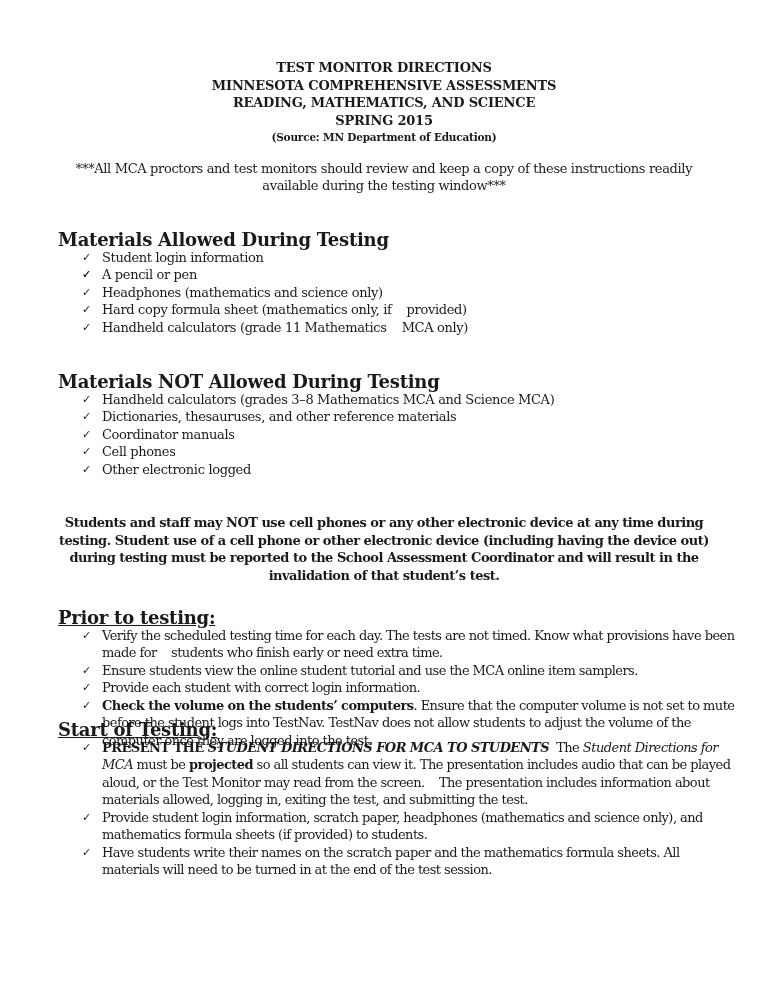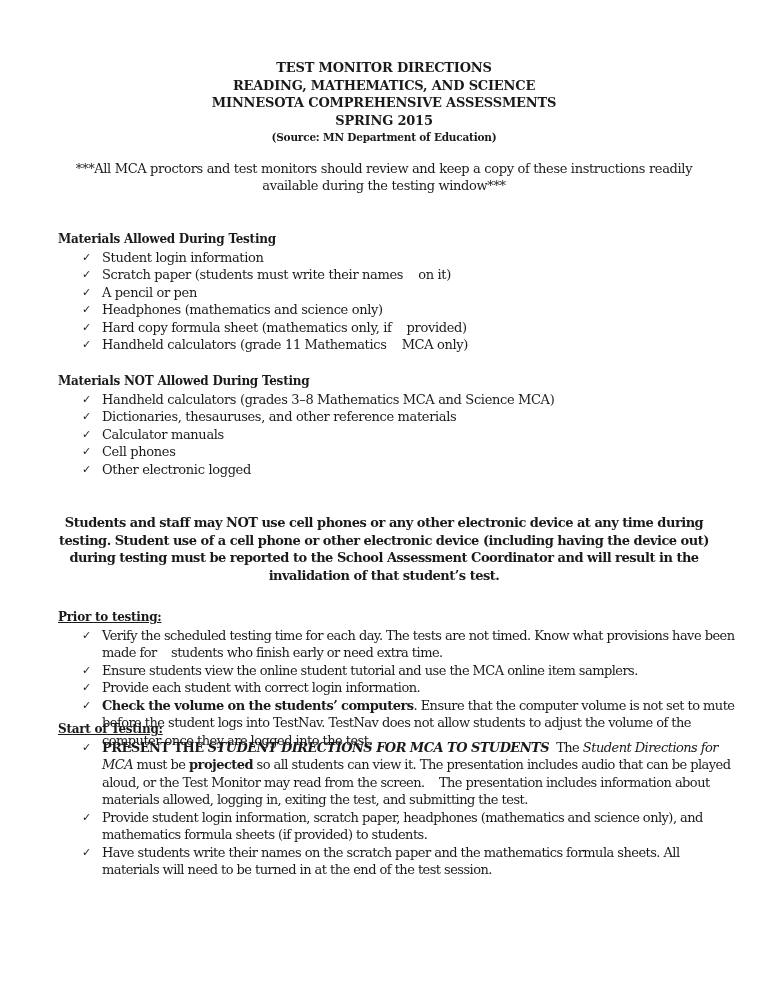--- a/index.html
+++ b/index.html
@@ -15,21 +15,21 @@
     text-align: center; font-weight: bold; font-size: 13px; line-height: 17.5px;
     letter-spacing: -0.2px;
   }
   .title-block .source { font-size: 10.5px; line-height: 16px; }
   .notice {
     position: absolute; left: 60px; top: 160px; width: 648px;
     text-align: center; font-size: 13px; line-height: 17px; letter-spacing: -0.35px;
   }
   .section { position: absolute; left: 58px; width: 680px; }
   .section h2 {
-    margin: 0; font-size: 12px; font-weight: bold; line-height: 17.5px; letter-spacing: -0.25px;
+    margin: 0; font-size: 18px; font-weight: bold; line-height: 17.5px; letter-spacing: -0.25px;
   }
   .section h2.u { text-decoration: underline; }
   ul.checks { list-style: none; margin: 0; padding: 0; }
   ul.checks li {
     position: relative; padding-left: 44px; font-size: 13px; line-height: 17.5px;
     letter-spacing: -0.35px; margin: 0;
   }
   ul.checks li .chk {
     position: absolute; left: 24px; top: 0; font-family: "DejaVu Sans", sans-serif; font-size: 11px;
   }
@@ -41,46 +41,46 @@
   b { font-weight: bold; }
   i { }
 </style>
 </head>
 <body>
 
 <div class="page">
 
   <div class="title-block">
     <div>TEST MONITOR DIRECTIONS</div>
+    <div>MINNESOTA COMPREHENSIVE ASSESSMENTS</div>
     <div>READING, MATHEMATICS, AND SCIENCE</div>
-    <div>MINNESOTA COMPREHENSIVE ASSESSMENTS</div>
     <div>SPRING 2015</div>
     <div class="source">(Source: MN Department of Education)</div>
   </div>
 
   <div class="notice">***All MCA proctors and test monitors should review and keep a copy of these instructions readily available during the testing window***</div>
 
   <div class="section" style="top:231px;">
     <h2>Materials Allowed During Testing</h2>
     <ul class="checks">
       <li><span class="chk">✓</span><span>Student login information</span></li>
-      <li><span class="chk">✓</span><span style="white-space:pre">Scratch paper (students must write their names    on it)</span></li>
+      <li><span class="chk">✓</span></li>
       <li><span class="chk">✓</span><span>A pencil or pen</span></li>
       <li><span class="chk">✓</span><span>Headphones (mathematics and science only)</span></li>
       <li><span class="chk">✓</span><span style="white-space:pre">Hard copy formula sheet (mathematics only, if    provided)</span></li>
       <li><span class="chk">✓</span><span style="white-space:pre">Handheld calculators (grade 11 Mathematics    MCA only)</span></li>
     </ul>
   </div>
 
   <div class="section" style="top:373px;">
     <h2>Materials NOT Allowed During Testing</h2>
     <ul class="checks">
       <li><span class="chk">✓</span><span>Handheld calculators (grades 3–8 Mathematics MCA and Science MCA)</span></li>
       <li><span class="chk">✓</span><span>Dictionaries, thesauruses, and other reference materials</span></li>
-      <li><span class="chk">✓</span><span>Calculator manuals</span></li>
+      <li><span class="chk">✓</span><span>Coordinator manuals</span></li>
       <li><span class="chk">✓</span><span>Cell phones</span></li>
       <li><span class="chk">✓</span><span>Other electronic logged</span></li>
     </ul>
   </div>
 
   <div class="warning">Students and staff may NOT use cell phones or any other electronic device at any time during testing. Student use of a cell phone or other electronic device (including having the device out) during testing must be reported to the School Assessment Coordinator and will result in the invalidation of that student’s test.</div>
 
   <div class="section" style="top:609px;">
     <h2 class="u">Prior to testing:</h2>
     <ul class="checks narrow">

